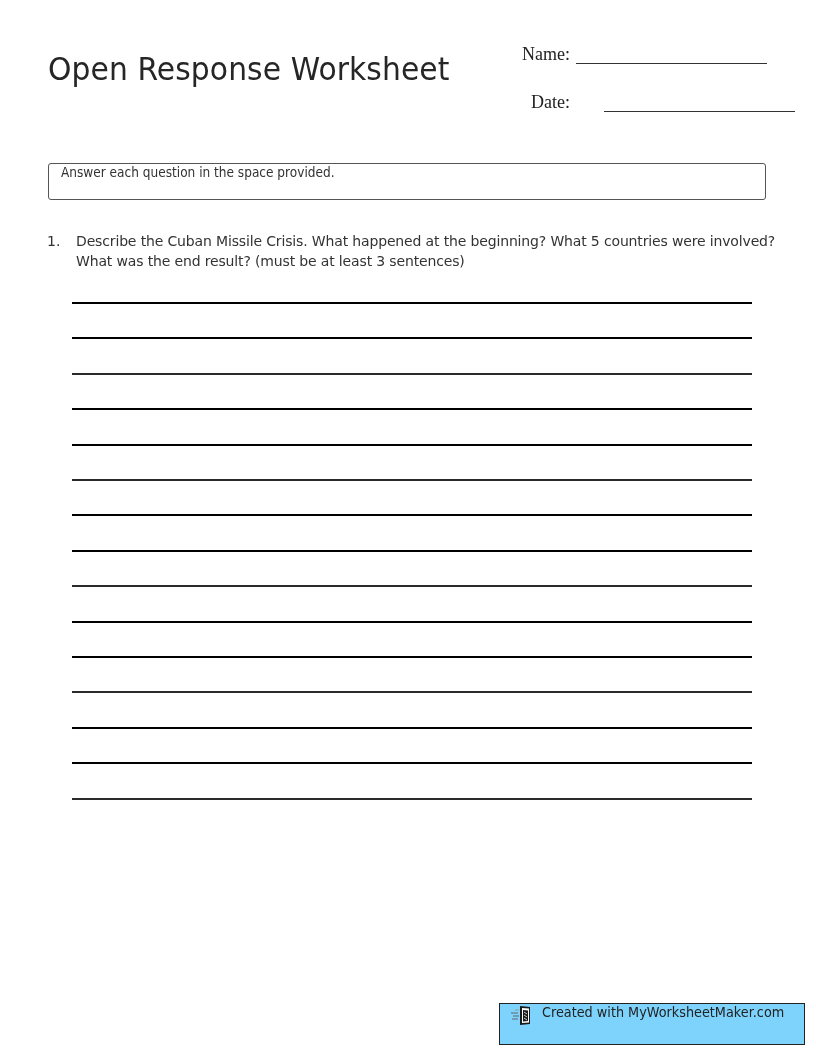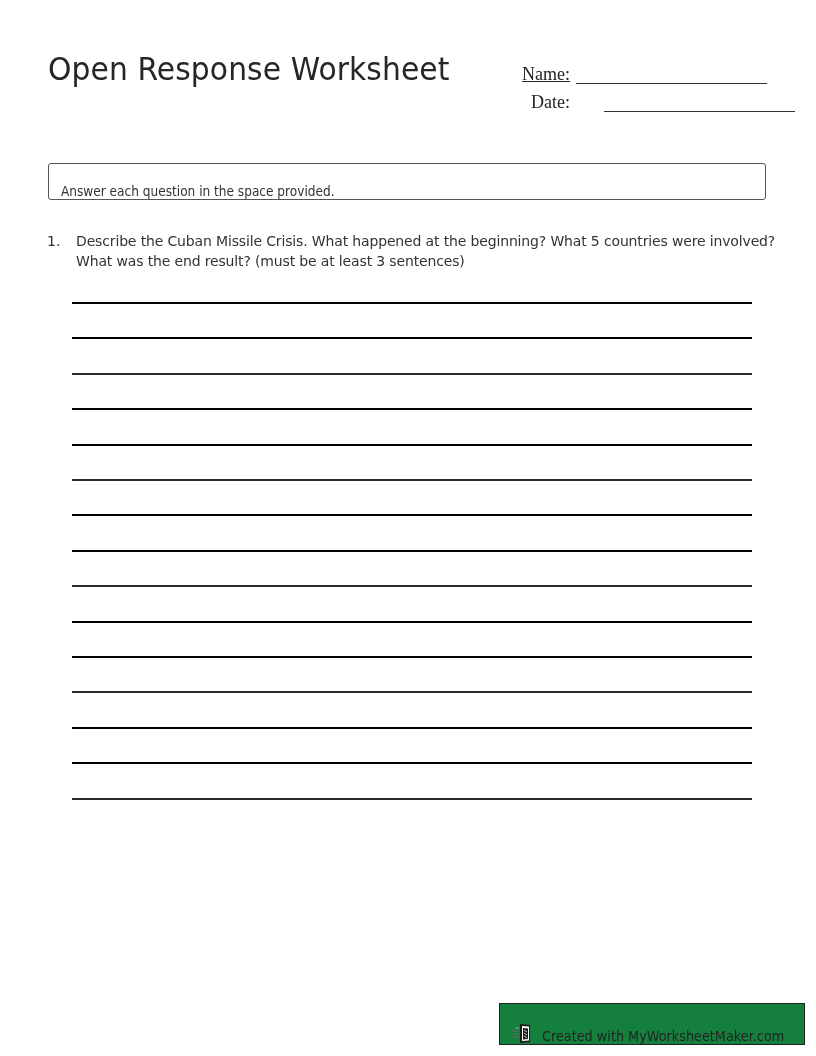--- a/index.html
+++ b/index.html
@@ -42,35 +42,35 @@
       width: 70px;
       margin-right: 6px;
       line-height: 22px;
     }
     .field-line {
       width: 191px;
       height: 0;
       border-bottom: 1.5px solid #333;
       margin-bottom: 1px;
     }
-    .name-row { left: 500px; top: 63px; text-decoration: underline; }
+    .name-row { left: 500px; top: 43px; }
     .date-row { left: 500px; top: 91px; gap: 28px; }
 
     .instructions {
       position: absolute;
       left: 48px;
       top: 163px;
       width: 718px;
       height: 37px;
       border: 1.5px solid #555;
       border-radius: 3px;
       box-sizing: border-box;
       padding-left: 12px;
       display: flex;
-      align-items: flex-end;
+      align-items: flex-start;
       font-size: 13.5px;
       color: #333;
       font-family: "DejaVu Sans", sans-serif;
     }
     .instructions span {
       display: inline-block;
       transform: scaleX(0.9);
       transform-origin: left center;
     }
 
@@ -109,23 +109,23 @@
 
     .footer-badge {
       position: absolute;
       left: 499px;
       top: 1003px;
       width: 306px;
       height: 42px;
       box-sizing: border-box;
       border: 1.5px solid #222;
       display: flex;
-      align-items: flex-end;
+      align-items: flex-start;
       padding-left: 10px;
-      background: #15803d;
+      background: #7dd3fc;
     }
     .footer-icon {
       width: 26px;
       height: 22px;
       margin-right: 6px;
       display: inline-block;
     }
     .footer-text {
       font-size: 13.5px;
       color: #222;

